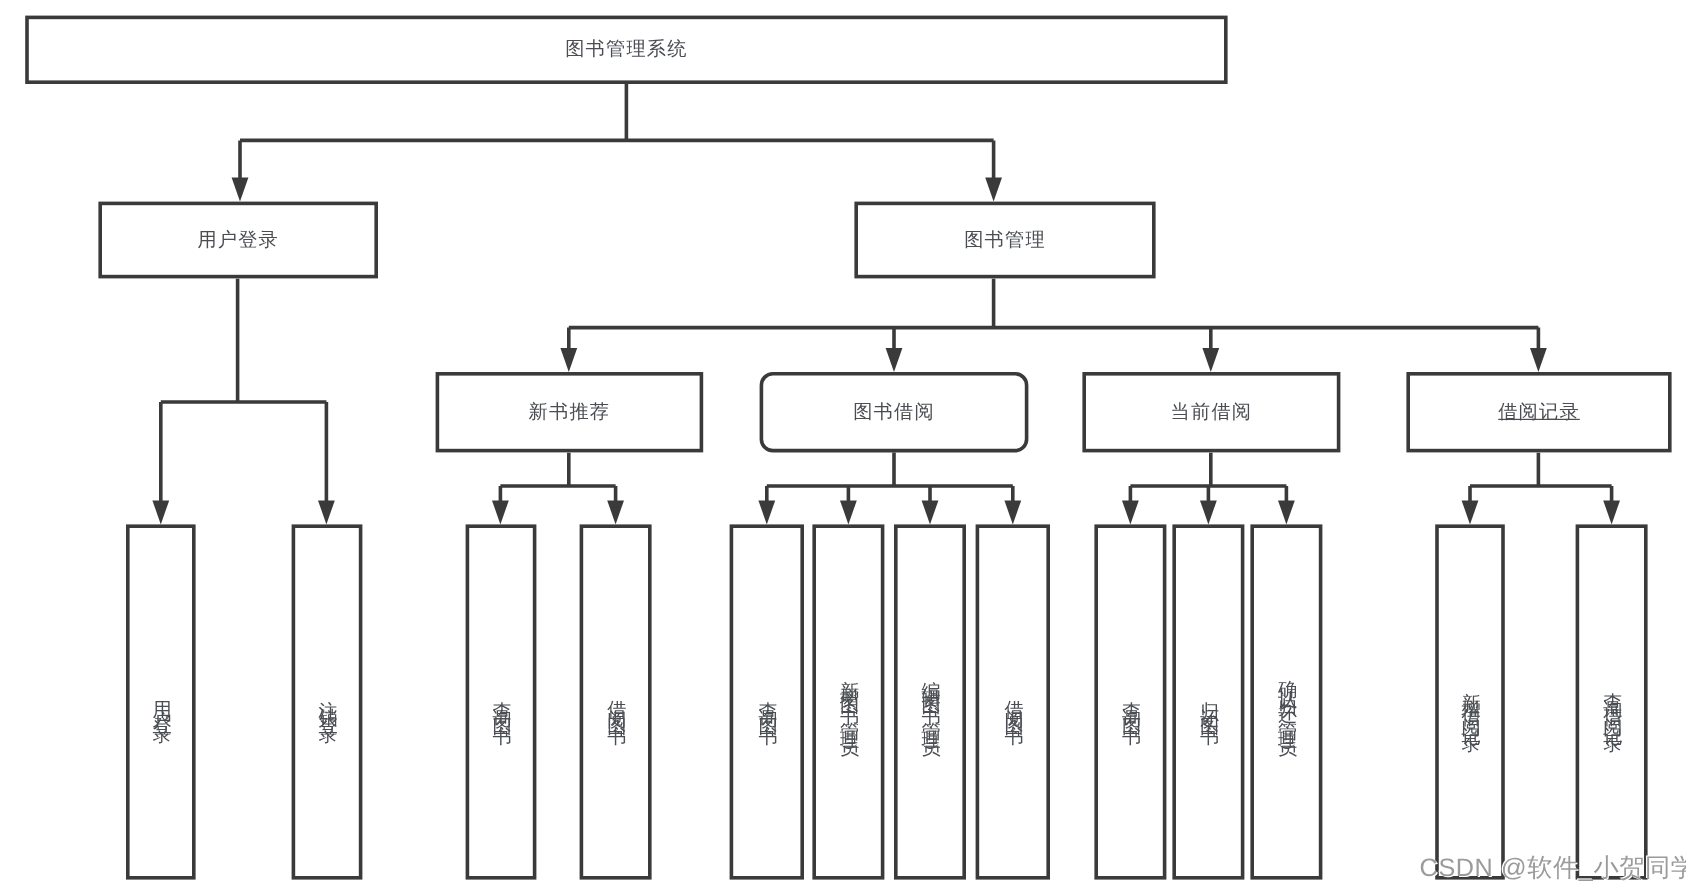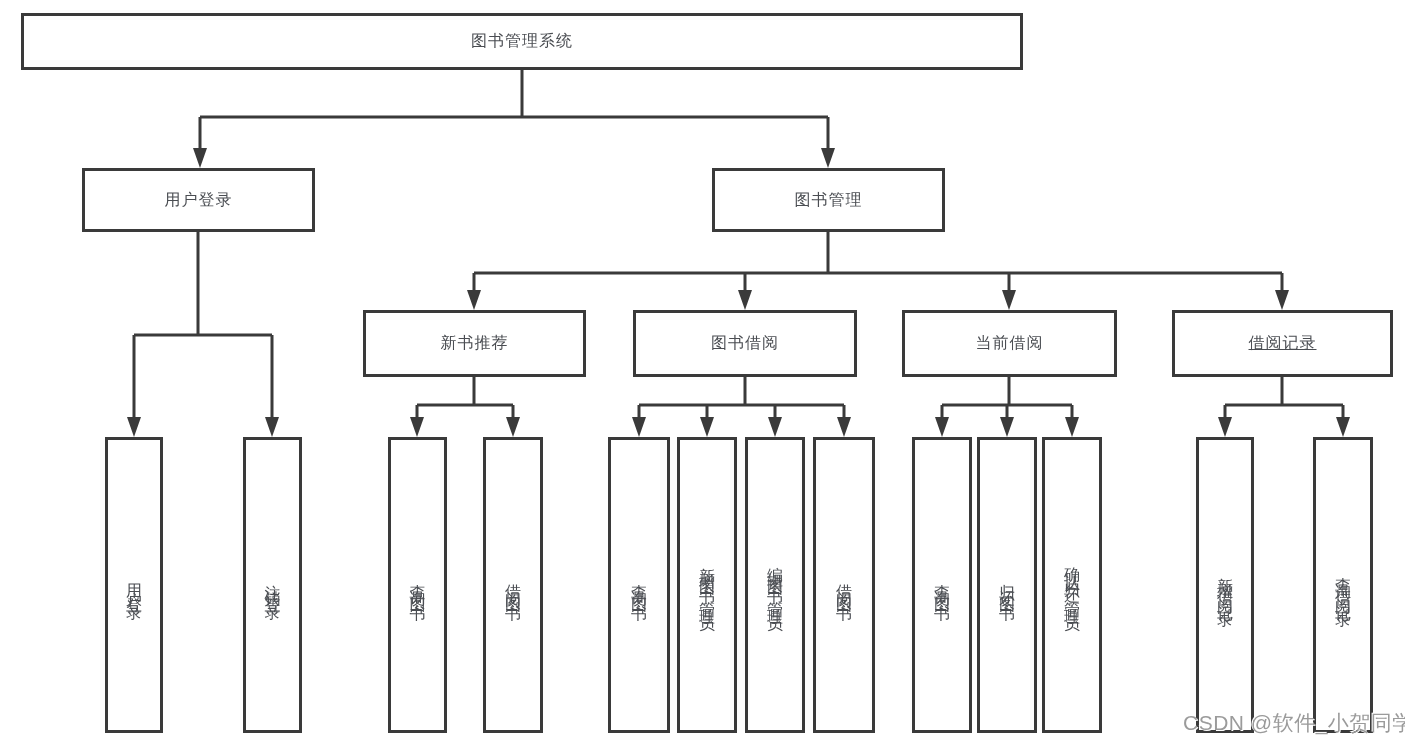--- a/index.html
+++ b/index.html
@@ -99,28 +99,28 @@
     </g>
   </svg>
 
   <div class="node hnode" style="left:21px;top:13px;width:1002px;height:57px;">
     <span>图书管理系统</span>
   </div>
 
   <div class="node hnode" style="left:82px;top:168px;width:233px;height:64px;">
     <span>用户登录</span>
   </div>
-  <div class="node hnode" style="left:712px;top:168px;width:233px;height:64px;">
+  <div class="node hnode" style="left:712px;top:168px;width:251px;height:64px;">
     <span>图书管理</span>
   </div>
 
   <div class="node hnode" style="left:363px;top:310px;width:223px;height:67px;">
     <span>新书推荐</span>
   </div>
-  <div class="node hnode" style="left:633px;top:310px;width:224px;height:67px;">
+  <div class="node hnode" style="left:633px;top:310px;width:224px;height:67px;border-radius:11px;">
     <span>图书借阅</span>
   </div>
   <div class="node hnode" style="left:902px;top:310px;width:215px;height:67px;">
     <span>当前借阅</span>
   </div>
   <div class="node hnode" style="left:1172px;top:310px;width:221px;height:67px;text-decoration:underline;">
     <span>借阅记录</span>
   </div>
 
   <div class="node vnode" style="left:105px;top:437px;width:58px;height:296px;">

